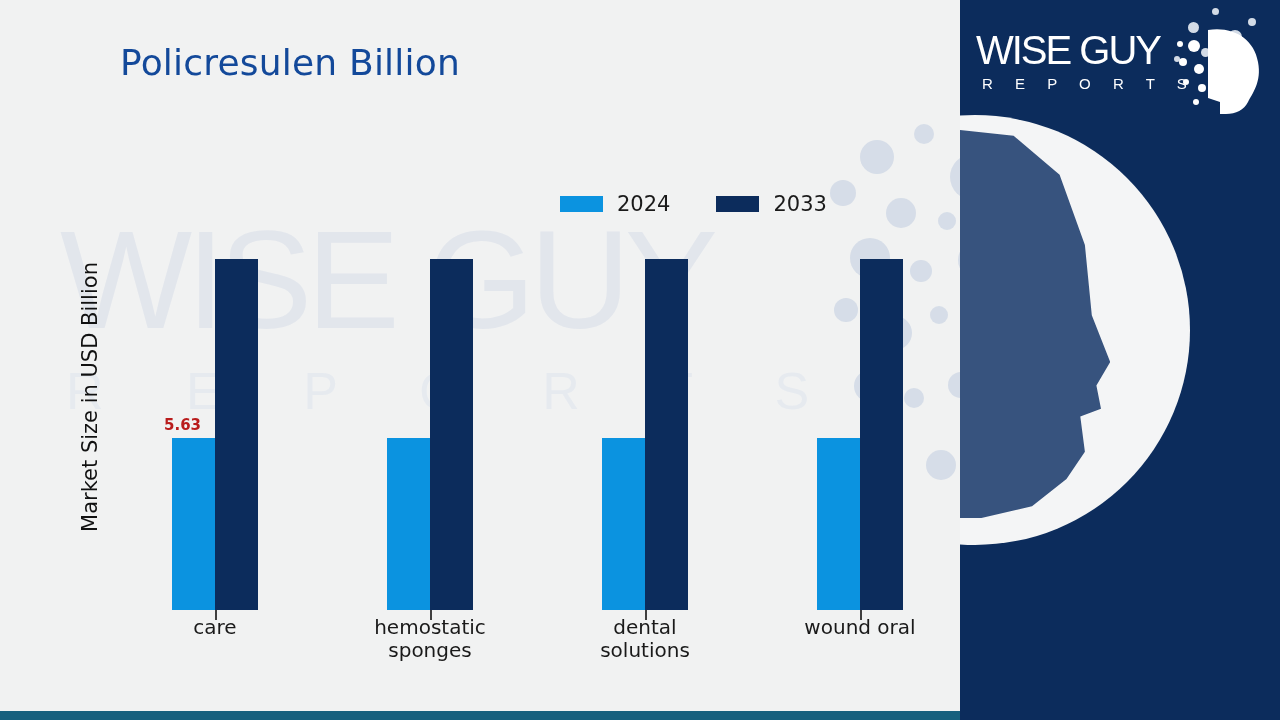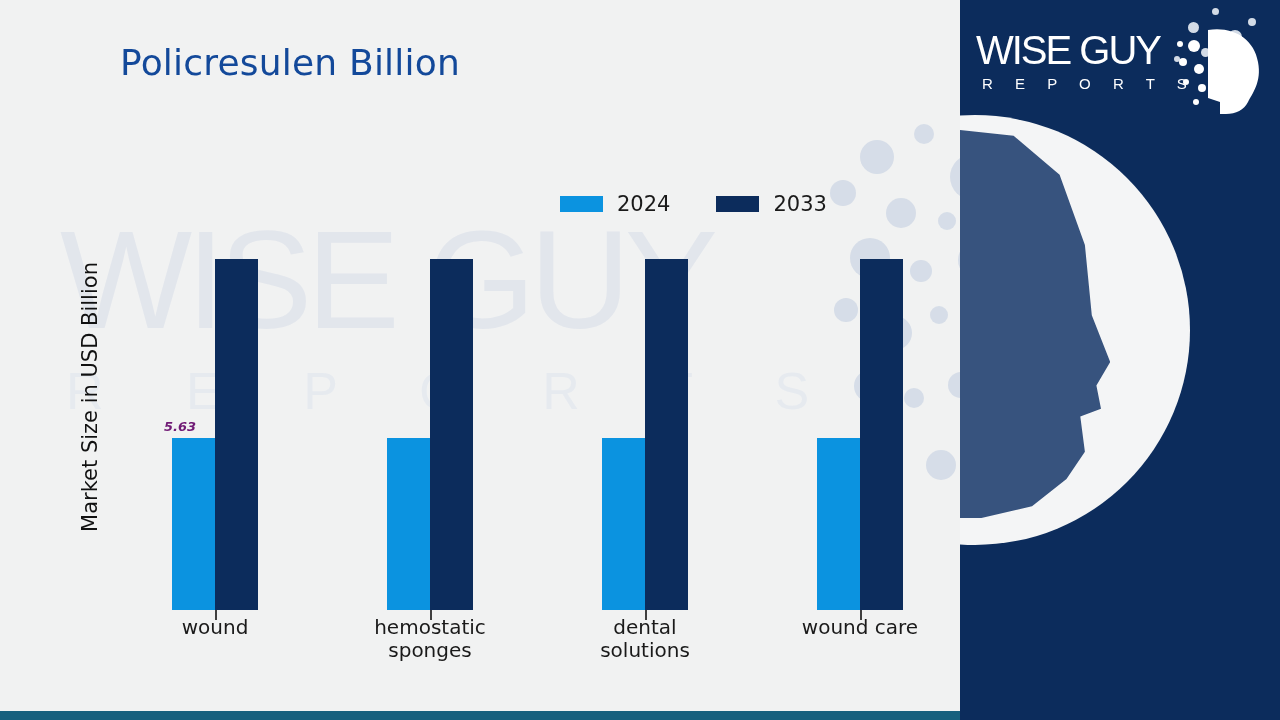--- a/index.html
+++ b/index.html
@@ -98,22 +98,22 @@
   }
 
   
   #plot{ position:absolute; left:60px; top:230px; width:900px; height:380px; }
   .group{ position:absolute; bottom:0; height:380px; }
   .bar{ position:absolute; bottom:0; }
   .bar-2024{ width:43px; left:0; background:#0b93e0; }
   .bar-2032{ width:43px; left:43px; background:#0c2c5c; }
   .bar-label{
     position:absolute; left:-8px;
-    font-family:"DejaVu Sans", sans-serif; font-size:13px;
-    font-weight:bold; color:#701a75;font-style:italic;
+    font-family:"DejaVu Sans", sans-serif; font-size:15px;
+    font-weight:bold; color:#b91c1c;
   }
   .tick{
     position:absolute; bottom:-10px; left:43px; width:2px; height:10px;
     background:#3f3f3f;
   }
   .cat-label{
     position:absolute; top:386px; left:50%; transform:translateX(-50%);
     font-family:"DejaVu Sans", sans-serif; font-size:20px; color:#1a1a1a;
     text-align:center; line-height:23px; white-space:nowrap;
   }
@@ -208,21 +208,21 @@
 </div>
 
 <div id="plot">
 
   <div class="group" style="left:112px; width:86px;">
     <div class="bar bar-2024" style="height:172px;"></div>
     <div class="bar bar-2032" style="height:351px;"></div>
     <div class="bar-label" style="bottom:176px;">5.63</div>
     <div class="tick"></div>
     <div class="cat-label">
-      <span>wound</span>
+      <span>care</span>
     </div>
   </div>
 
   <div class="group" style="left:542px; width:86px;">
     <div class="bar bar-2024" style="height:172px;"></div>
     <div class="bar bar-2032" style="height:351px;"></div>
     <div class="tick"></div>
     <div class="cat-label">
       <div>dental</div>
       <div>solutions</div>
@@ -237,18 +237,18 @@
       <div>hemostatic</div>
       <div>sponges</div>
     </div>
   </div>
 
   <div class="group" style="left:757px; width:86px;">
     <div class="bar bar-2024" style="height:172px;"></div>
     <div class="bar bar-2032" style="height:351px;"></div>
     <div class="tick"></div>
     <div class="cat-label">
-      <span>wound care</span>
+      <span>wound oral</span>
     </div>
   </div>
 </div>
 
 <div id="footer-strip"></div>
 
 </body></html>

